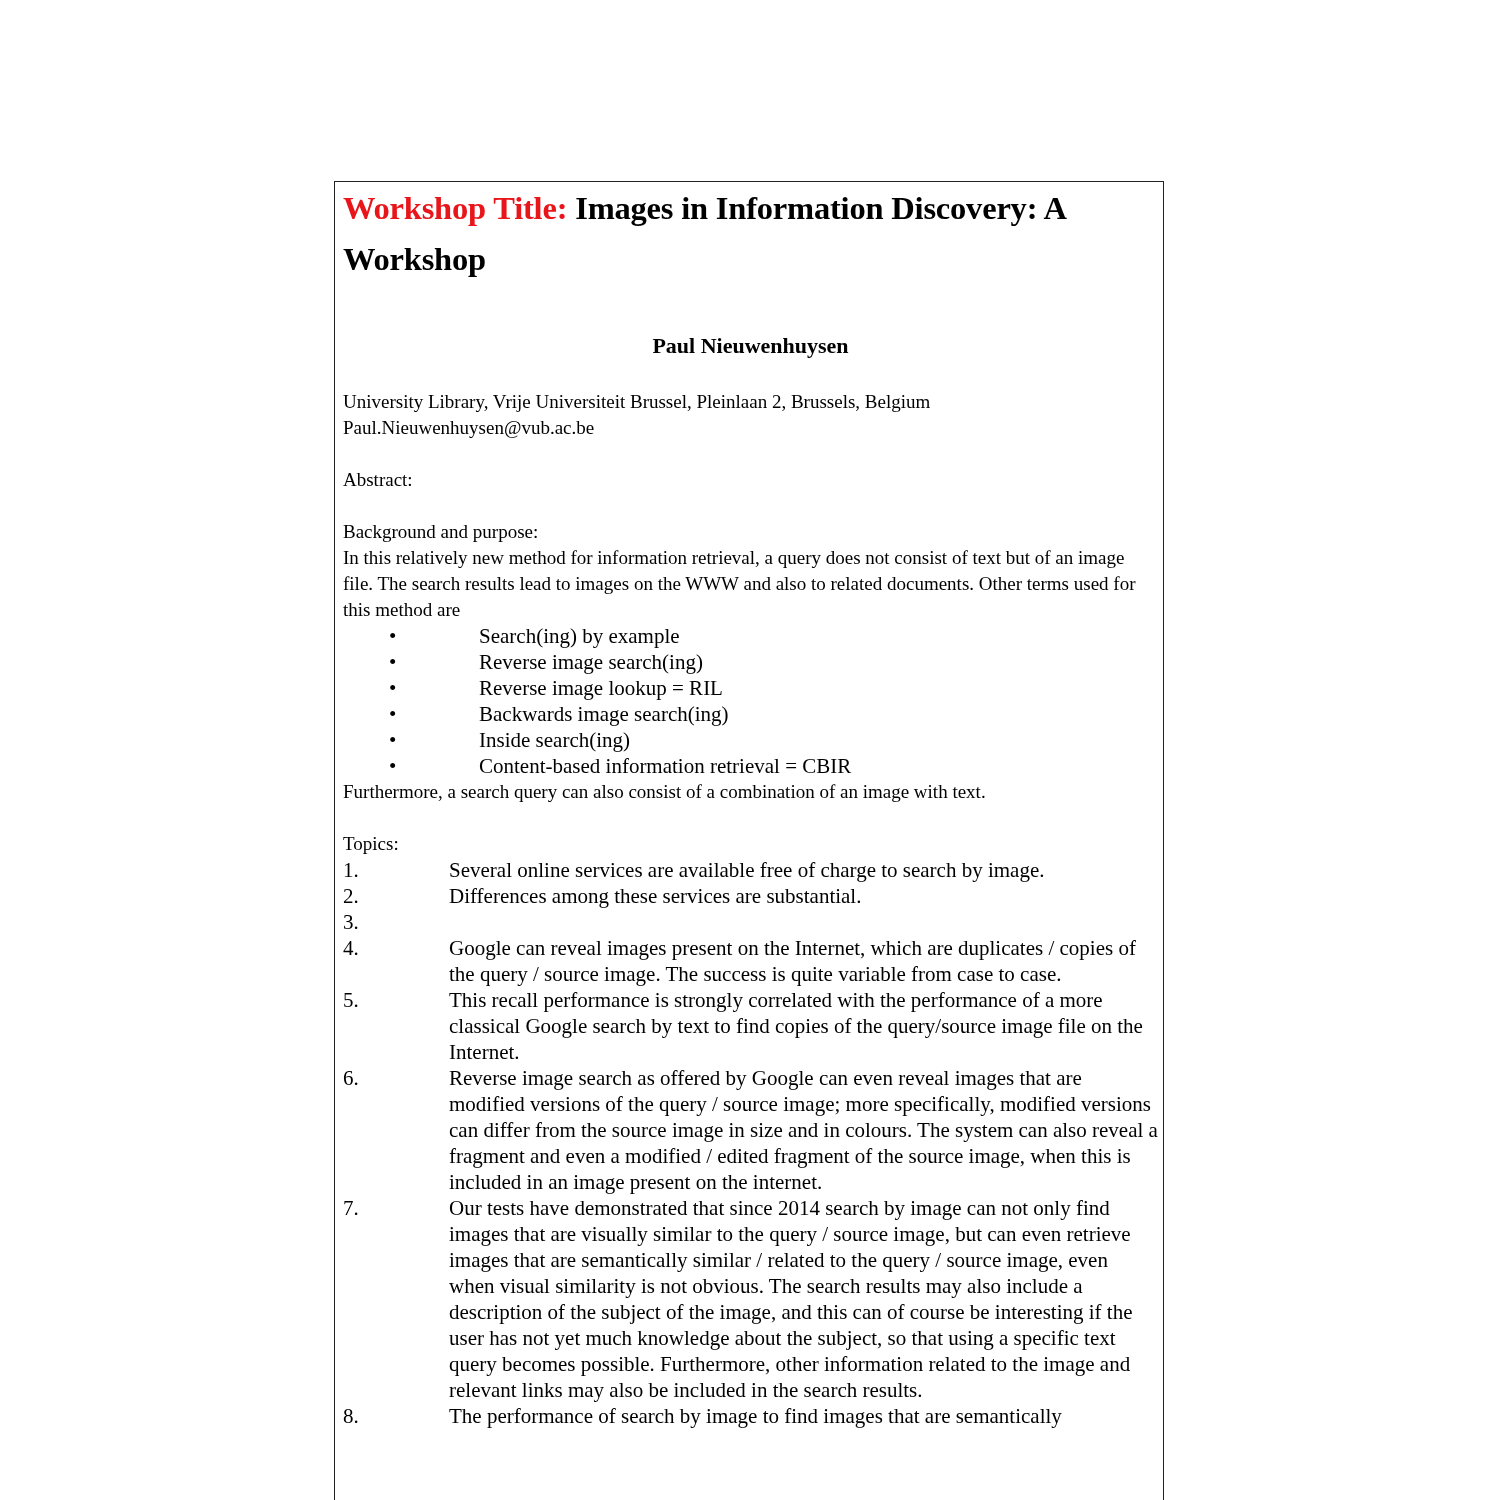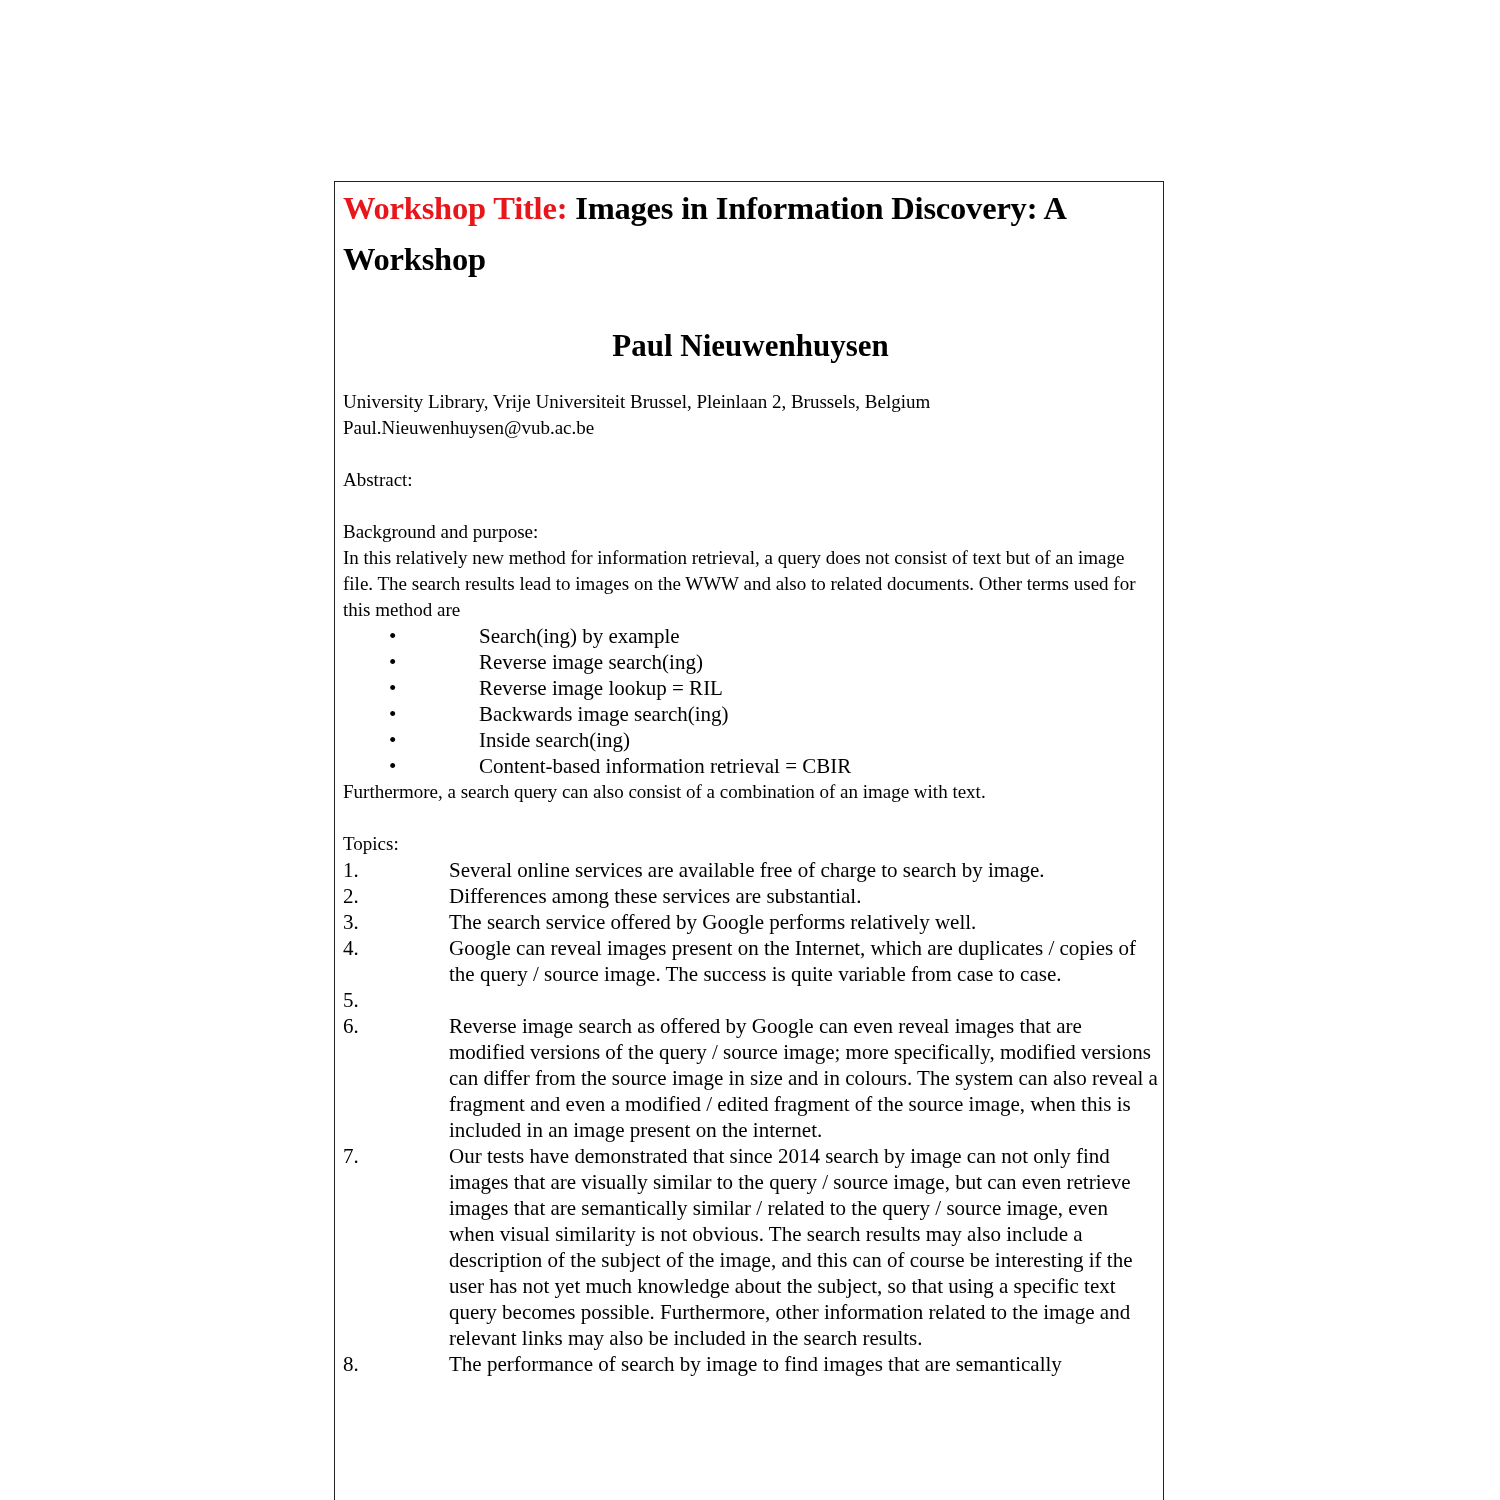--- a/index.html
+++ b/index.html
@@ -3,21 +3,21 @@
 <meta charset="utf-8">
 <style>
   html, body { margin: 0; padding: 0; background: #ffffff; }
   body { width: 1500px; height: 1500px; overflow: hidden; position: relative;
          font-family: "Liberation Serif", "DejaVu Serif", serif; color: #000; }
   .page-box { position: absolute; left: 334px; top: 181px; width: 830px; height: 1330px;
               border: 1.5px solid #222; border-bottom: none; box-sizing: border-box; }
   .content { position: absolute; left: 343px; top: 183px; width: 815px; }
   .title { font-size: 32.5px; font-weight: bold; line-height: 51px; margin: 0; letter-spacing: -0.2px; }
   .title .red { color: #e8161b; }
-  .author { font-size: 31px; font-weight: bold; text-align: center; margin-top: 46px; line-height: 30px; }
+  .author { font-size: 22px; font-weight: bold; text-align: center; margin-top: 46px; line-height: 30px; }
   .p { font-size: 19px; line-height: 26px; margin: 0; }
   .gap { height: 26px; }
   .bold { font-weight: normal; }
   .bullet { display: flex; font-size: 21px; line-height: 26px; }
   .bullet .mark { width: 136px; padding-left: 46px; box-sizing: border-box; }
   .num { display: flex; font-size: 21px; line-height: 26px; }
   .num .n { width: 90px; flex: none; }
   .num .t { flex: 1; margin-left: 16px; }
 </style>
 </head>
@@ -76,28 +76,28 @@
     <div class="num">
         <span class="n">1.</span>
         <span class="t">Several online services are available free of charge to search by image.</span>
       </div>
     <div class="num">
         <span class="n">2.</span>
         <span class="t">Differences among these services are substantial.</span>
       </div>
     <div class="num">
         <span class="n">3.</span>
-        <span class="t">The search service offered by Google performs relatively well.</span>
       </div>
     <div class="num">
         <span class="n">4.</span>
         <span class="t">Google can reveal images present on the Internet, which are duplicates / copies of the query / source image. The success is quite variable from case to case.</span>
       </div>
     <div class="num">
         <span class="n">5.</span>
+        <span class="t">This recall performance is strongly correlated with the performance of a more classical Google search by text to find copies of the query/source image file on the Internet.</span>
       </div>
     <div class="num">
         <span class="n">6.</span>
         <span class="t">Reverse image search as offered by Google can even reveal images that are modified versions of the query / source image; more specifically, modified versions can differ from the source image in size and in colours. The system can also reveal a fragment and even a modified / edited fragment of the source image, when this is included in an image present on the internet.</span>
       </div>
     <div class="num">
         <span class="n">7.</span>
         <span class="t">Our tests have demonstrated that since 2014 search by image can not only find images that are visually similar to the query / source image, but can even retrieve images that are semantically similar / related to the query / source image, even when visual similarity is not obvious. The search results may also include a description of the subject of the image, and this can of course be interesting if the user has not yet much knowledge about the subject, so that using a specific text query becomes possible. Furthermore, other information related to the image and relevant links may also be included in the search results.</span>
       </div>
     <div class="num">

